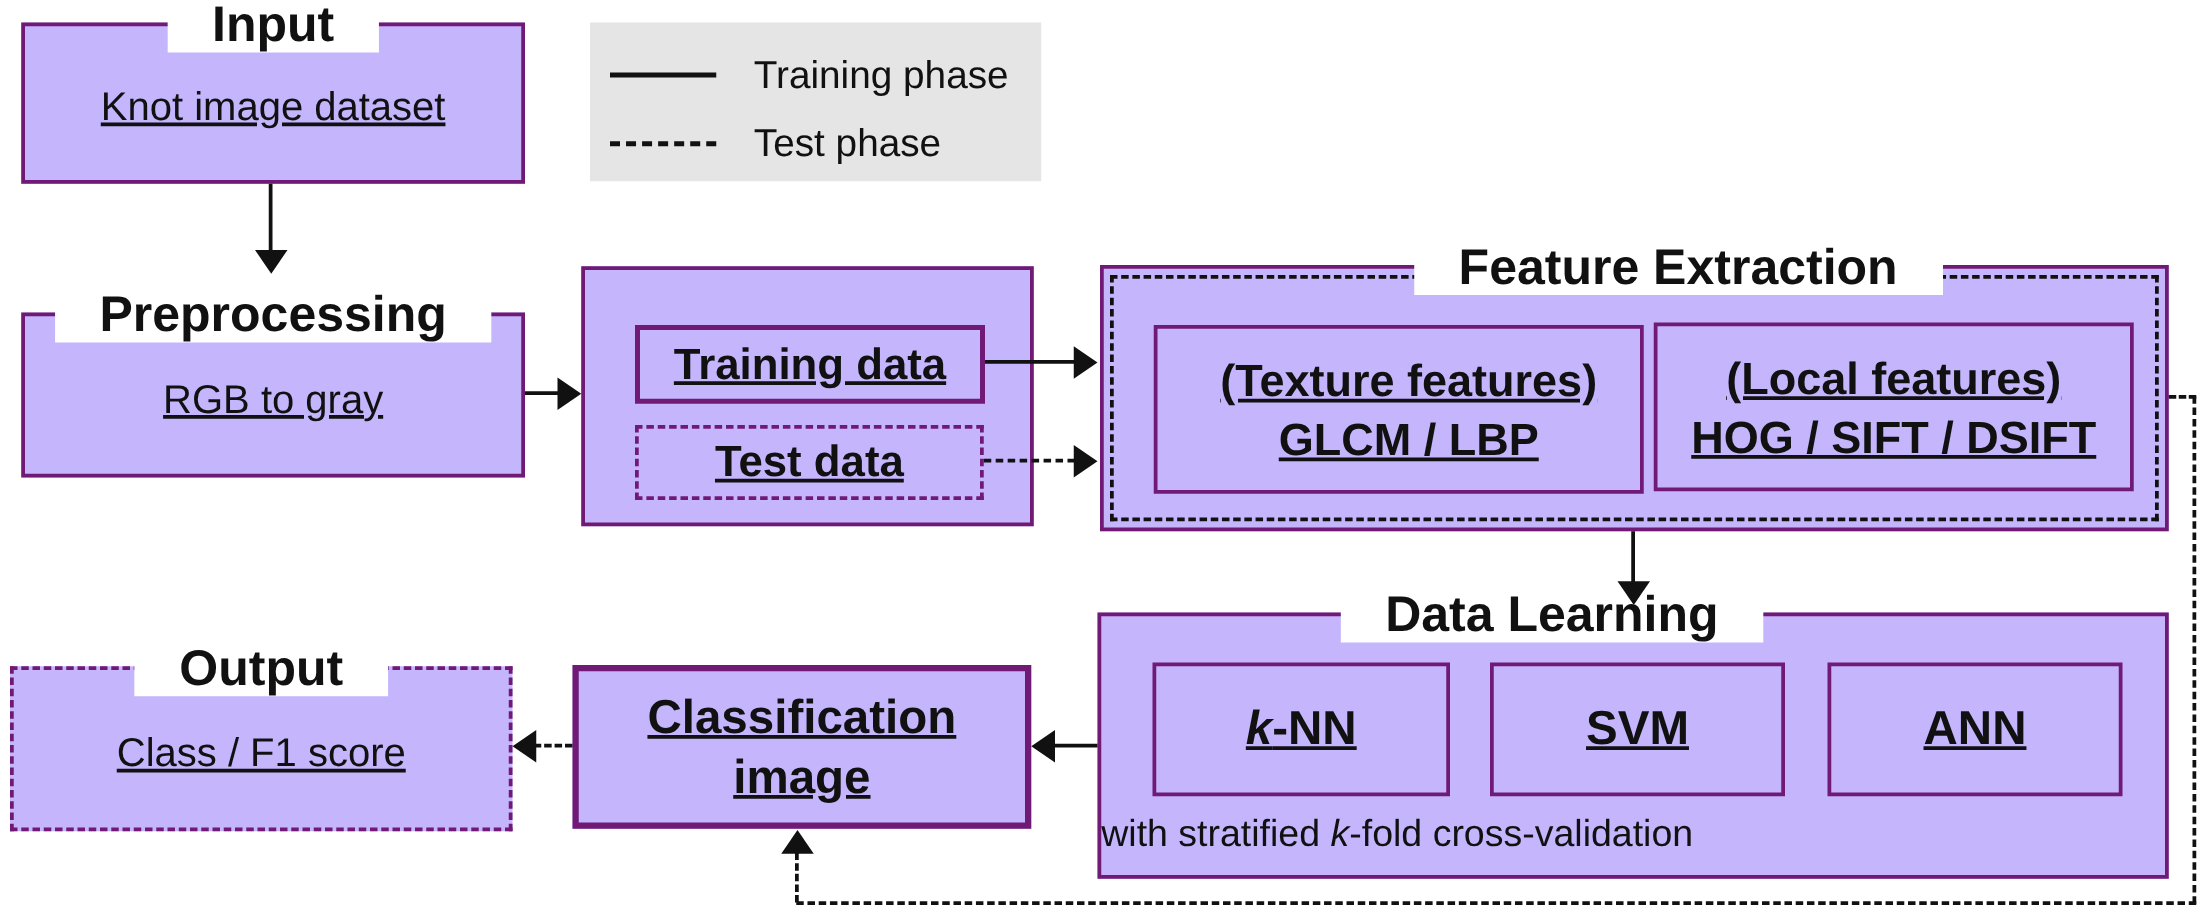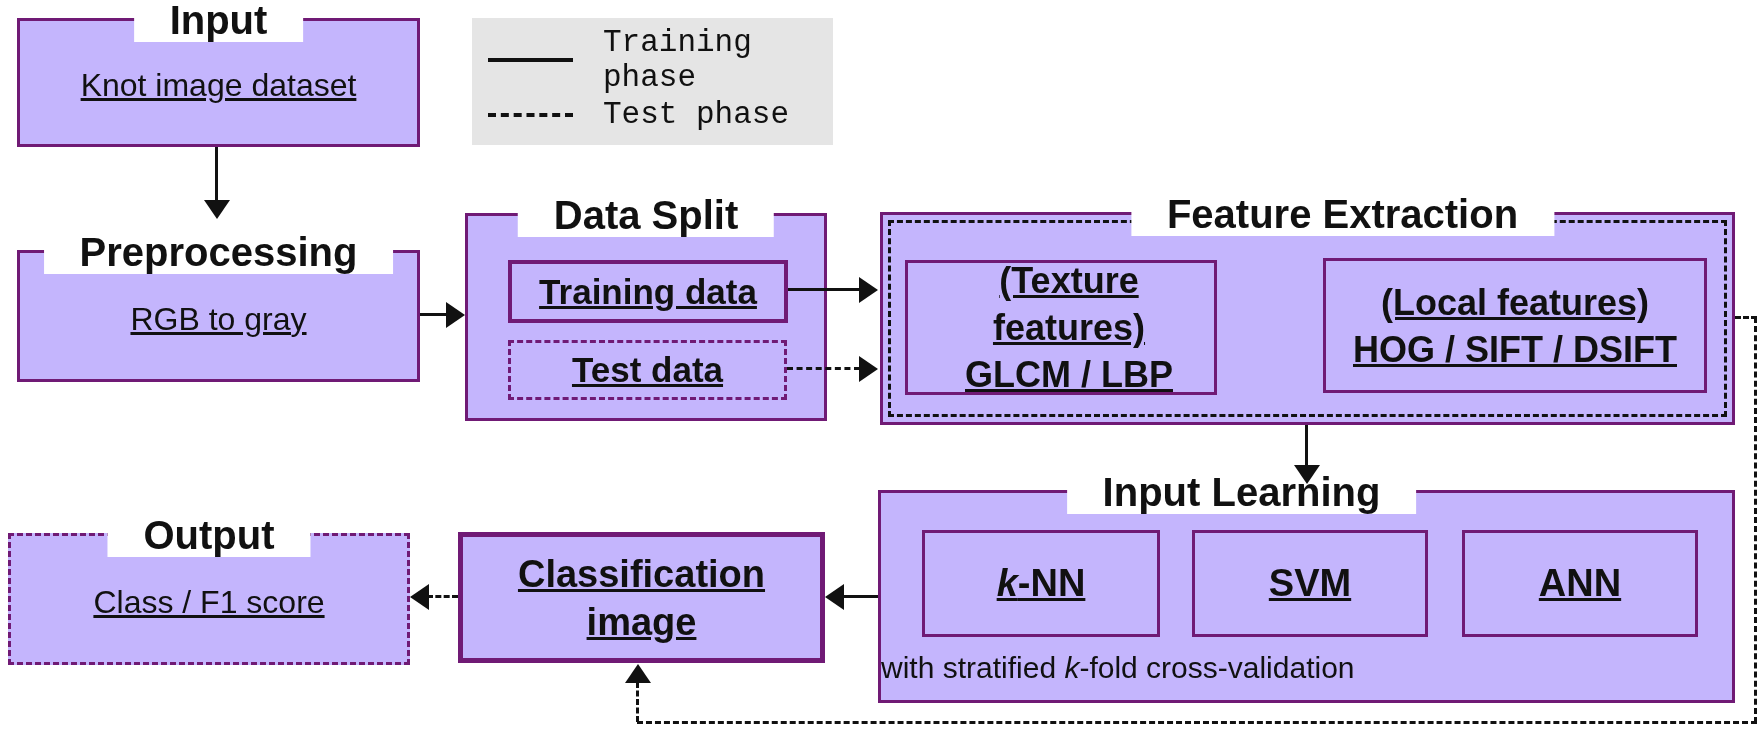--- a/index.html
+++ b/index.html
@@ -41,21 +41,21 @@
   .ah.up{border-left:13px solid transparent;border-right:13px solid transparent;border-bottom:19px solid #111;}
   .legend{
     position:absolute;left:472px;top:18px;width:361px;height:127px;
     background:#e5e5e5;box-sizing:border-box;padding:12px 0 0 16px;
     display:flex;flex-direction:column;justify-content:space-evenly;
   }
   .legend-row{display:flex;align-items:center;height:48px;}
   .swatch{width:85px;flex:0 0 85px;}
   .swatch.solid{height:4px;background:#111;}
   .swatch.dash{height:0;border-top:4px dashed #111;}
-  .legend-label{margin-left:30px;font-size:31px;font-family:Liberation Mono, monospace;}
+  .legend-label{margin-left:30px;font-size:31px;}
   i{font-style:italic;}
 </style>
 </head>
 <body>
 
 <div class="diagram">
 
   <div class="box" style="left:17px;top:18px;width:403px;height:129px;">
     <div class="box-title">Input</div>
     <div class="content plain">Knot image dataset</div>
@@ -71,48 +71,47 @@
       <div class="legend-label">Test phase</div>
     </div>
   </div>
 
   <div class="box" style="left:17px;top:250px;width:403px;height:132px;">
     <div class="box-title">Preprocessing</div>
     <div class="content plain">RGB to gray</div>
   </div>
 
   <div class="box" style="left:465px;top:213px;width:362px;height:208px;">
-    <div class="box-title">Data Split</div>
     <div class="box thick" style="left:40px;top:44px;width:280px;height:63px;">
       <div class="content blabel" style="padding-top:0;">Training data</div>
     </div>
     <div class="box dashed" style="left:40px;top:124px;width:279px;height:60px;">
       <div class="content blabel" style="padding-top:0;">Test data</div>
     </div>
   </div>
 
   <div class="box" style="left:880px;top:212px;width:855px;height:213px;">
     <div class="inner-dash"></div>
     <div class="box-title" style="left:calc(50% + 35px);">Feature Extraction</div>
-    <div class="box" style="left:22px;top:45px;width:312px;height:135px;z-index:2;padding-left:16px;">
+    <div class="box" style="left:40px;top:45px;width:392px;height:135px;z-index:2;padding-left:16px;">
       <div class="content twoline" style="padding-top:0;">
         <span>(Texture features)</span>
         <span>GLCM / LBP</span>
       </div>
     </div>
     <div class="box" style="left:440px;top:43px;width:384px;height:135px;z-index:2;">
       <div class="content twoline" style="padding-top:0;">
         <span>(Local features)</span>
         <span>HOG / SIFT / DSIFT</span>
       </div>
     </div>
   </div>
 
   <div class="box" style="left:878px;top:490px;width:857px;height:213px;">
-    <div class="box-title" style="left:calc(50% - 65px);">Input Learning</div>
+    <div class="box-title" style="left:calc(50% - 65px);">Data Learning</div>
     <div class="box" style="left:311px;top:37px;width:236px;height:107px;">
       <div class="content model-label" style="padding-top:0;">SVM</div>
     </div>
     <div class="box" style="left:41px;top:37px;width:238px;height:107px;">
       <div class="content model-label" style="padding-top:0;">
         <span><i>k</i><span>-NN</span></span>
       </div>
     </div>
     <div class="box" style="left:581px;top:37px;width:236px;height:107px;">
       <div class="content model-label" style="padding-top:0;">ANN</div>

